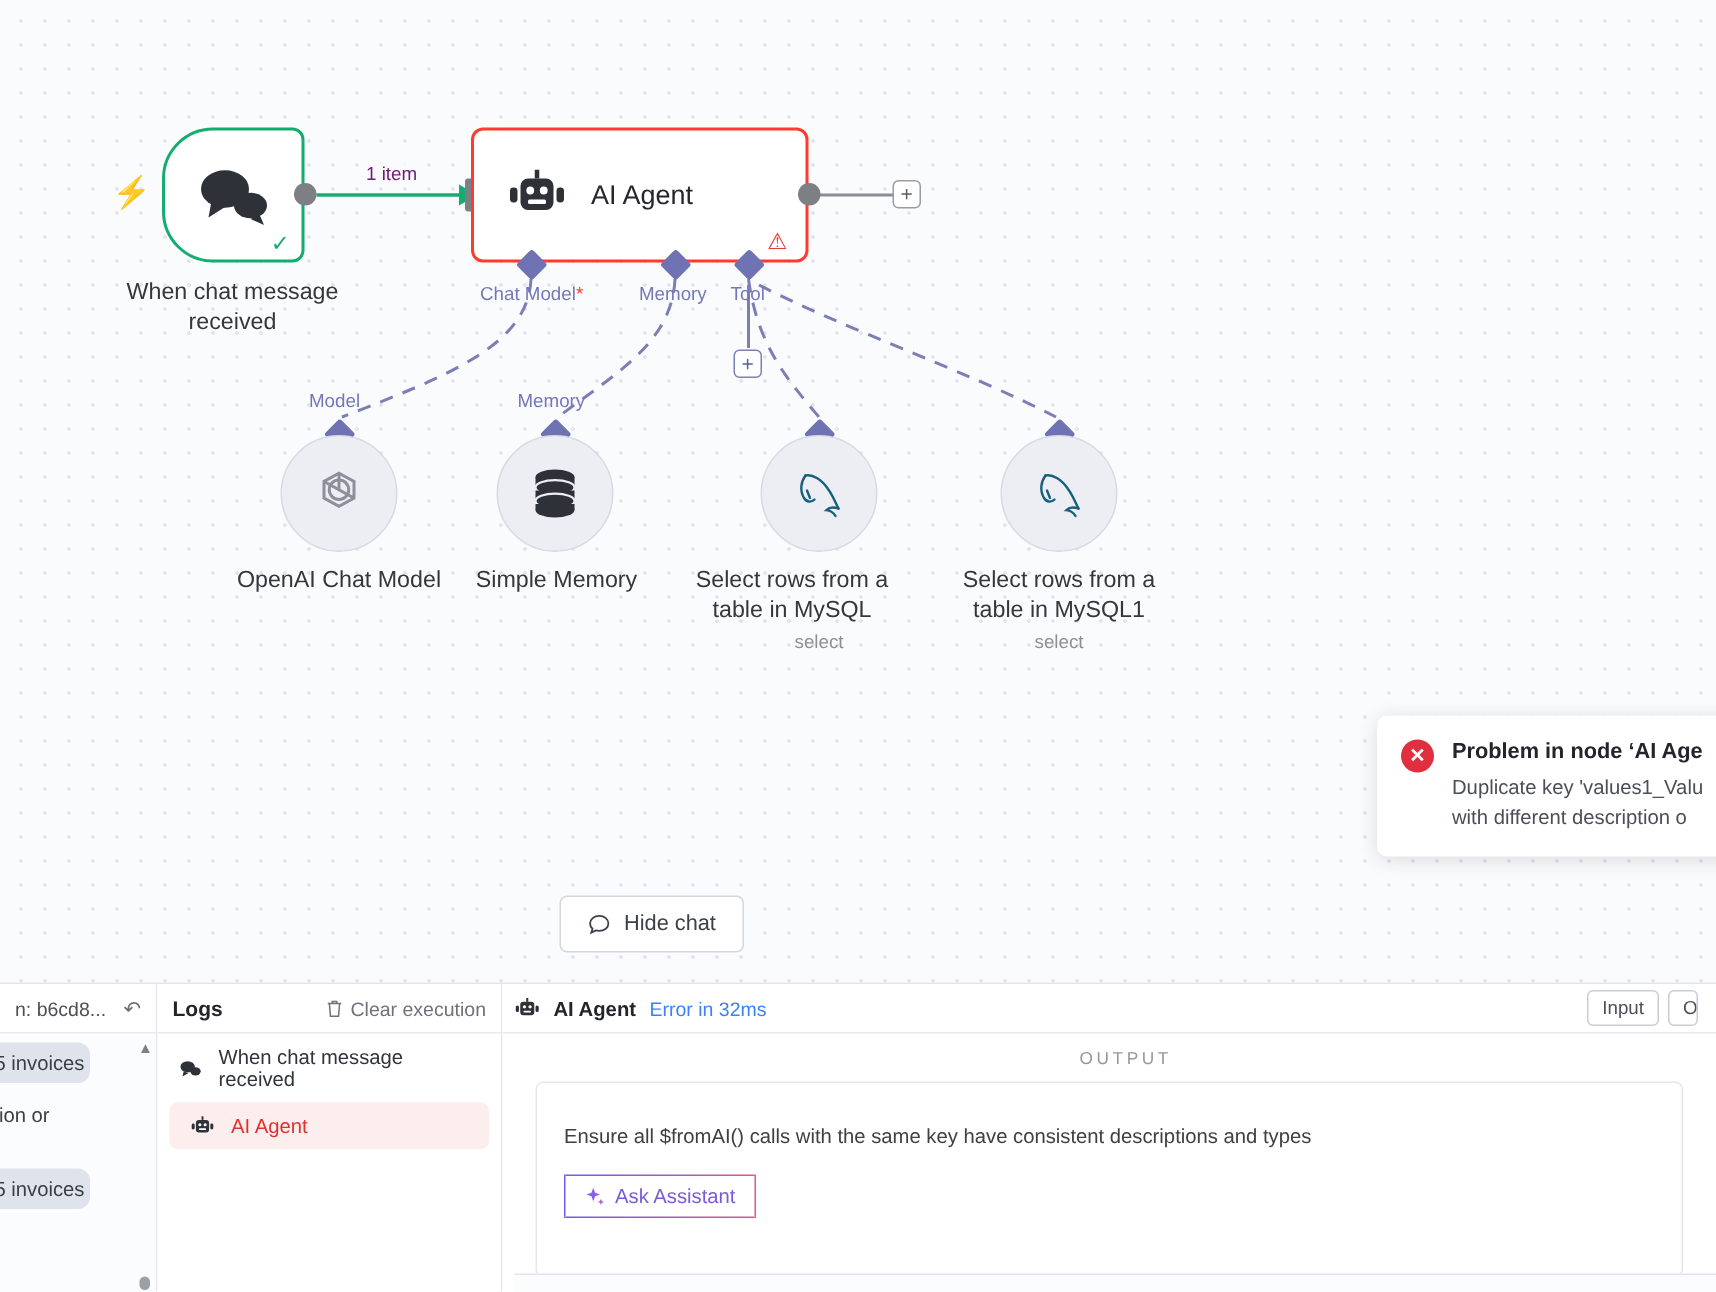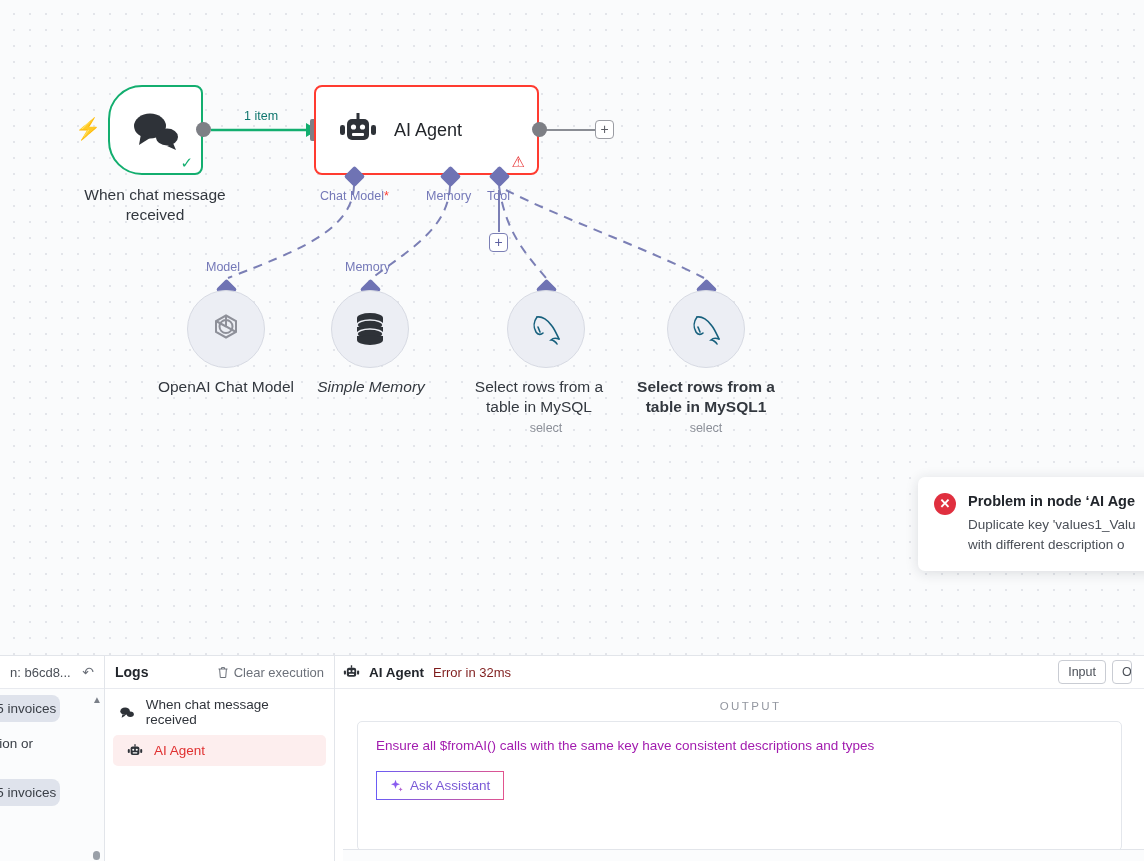--- a/index.html
+++ b/index.html
@@ -67,21 +67,21 @@
     background: #7d7f85; border-radius: 2px;
   }
   .plus-box {
     position: absolute; width: 19px; height: 19px;
     border: 1.4px solid #9a9ca3; border-radius: 4px; background: #fff;
     color: #5a5c63; font-size: 14px; line-height: 16px; text-align: center;
   }
   .plus-box.sub { border-color: #7b7fb5; color: #5c5fa0; }
 
   .item-label {
-    position: absolute; font-size: 12.5px; color: #0f766e;
+    position: absolute; font-size: 12.5px; color: #701a75;
     background: #fafbfc; padding: 0 3px;
   }
 
   
   .diamond {
     position: absolute; width: 15px; height: 15px;
     background: #6f73b4; transform: rotate(45deg); border-radius: 2px;
   }
   .port-label {
     position: absolute; font-size: 12.5px; color: #7478b8;
@@ -162,33 +162,33 @@
   .clear-exec { margin-left: auto; font-size: 13px; color: #6c717a; display: flex; align-items: center; gap: 5px; cursor: pointer; }
   .logs-err { font-size: 13.5px; color: #8a8f98; padding: 12px 14px 9px; }
   .log-row {
     display: flex; align-items: center; gap: 11px;
     padding: 8px 14px; font-size: 13.5px; color: #30343b; cursor: pointer;
   }
   .log-row.err { background: #fdeeee; color: #e03131; margin: 0 8px; border-radius: 5px; }
 
   .detail-head { padding-left: 8px; gap: 9px; }
   .detail-name { font-size: 13.5px; font-weight: bold; color: #22262c; }
-  .detail-time { font-size: 13px; color: #7f1d1d; }
+  .detail-time { font-size: 13px; color: #3b82f6; }
   .io-btns { margin-left: auto; display: flex; gap: 6px; padding-right: 2px; }
   .io-btn {
     border: 1px solid #c9ccd3; border-radius: 4px; background: #fff;
     font-size: 12.5px; color: #4b5058; padding: 4px 9px; cursor: pointer;
   }
   .out-label { font-size: 11.5px; color: #9397a0; letter-spacing: 2.4px; padding: 11px 0 0 22px; text-align: center; }
   .err-card {
     margin: 9px 22px 0 22px; border: 1px solid #e4e7ec; border-radius: 5px;
     padding: 16px 18px 18px 18px; height: 130px;
   }
   .err-title { font-size: 14.5px; color: #f03e3e; font-weight: bold; }
-  .err-sub { font-size: 13.5px; color: #a21caf; }
+  .err-sub { font-size: 13.5px; color: #404040; margin-top: 12px; }
   .ask-btn {
     margin-top: 18px; display: inline-flex; align-items: center; gap: 7px;
     border: 1px solid; border-image: linear-gradient(90deg,#6a5cf5,#e2548e) 1;
     border-radius: 5px; padding: 6px 13px; font-size: 13.5px;
     color: #7a5ad6; background: #fff; cursor: pointer;
   }
   .second-panel {
     position: absolute; left: 8px; right: 0; bottom: 0; height: 12px;
     background: #fbfcfd; border-top: 1px solid #e2e5ea;
   }
@@ -279,50 +279,56 @@
       <svg width="34" height="36" viewBox="0 0 34 36">
         <ellipse cx="17" cy="7" rx="13" ry="5" fill="#2e3238"></ellipse>
         <rect x="4" y="7" width="26" height="7" fill="#2e3238"></rect>
         <ellipse cx="17" cy="14" rx="13" ry="5" fill="#2e3238" stroke="#eceef4" stroke-width="1.5"></ellipse>
         <rect x="4" y="16" width="26" height="7" fill="#2e3238"></rect>
         <ellipse cx="17" cy="23" rx="13" ry="5" fill="#2e3238" stroke="#eceef4" stroke-width="1.5"></ellipse>
         <rect x="4" y="25" width="26" height="4" fill="#2e3238"></rect>
         <ellipse cx="17" cy="29" rx="13" ry="5" fill="#2e3238"></ellipse>
       </svg>
     </div>
-    <div class="sub-caption" style="left:291px; top:377px;font-style:italic;">Simple Memory</div>
+    <div class="sub-caption" style="left:291px; top:377px;">Simple Memory</div>
 
     <div class="diamond" style="left:539px; top:282px;"></div>
     <div class="sub-node" style="left:507px; top:290px;">
       <svg width="40" height="36" viewBox="0 0 40 36">
         <g fill="none" stroke="#17607d" stroke-width="1.6" stroke-linecap="round">
           <path d="M11 6 C8 10 7 16 10 21 C12 24 15 24 17 22"></path>
           <path d="M11 6 C16 5 22 9 26 15 C29 19 31 24 33 28"></path>
           <path d="M33 28 C30 27 27 27 25 29 C27 29 30 31 31 33"></path>
           <path d="M12 16 L14 21"></path>
         </g>
       </svg>
     </div>
-    <div class="sub-caption" style="left:459px; top:377px;">Select rows from a table in MySQL</div>
+    <div class="sub-caption" style="left:448px; top:377px;">Select rows from a table in MySQL</div>
     <div class="sub-sub" style="left:466px; top:421px;">select</div>
 
     <div class="diamond" style="left:699px; top:282px;"></div>
     <div class="sub-node" style="left:667px; top:290px;">
       <svg width="40" height="36" viewBox="0 0 40 36">
         <g fill="none" stroke="#17607d" stroke-width="1.6" stroke-linecap="round">
           <path d="M11 6 C8 10 7 16 10 21 C12 24 15 24 17 22"></path>
           <path d="M11 6 C16 5 22 9 26 15 C29 19 31 24 33 28"></path>
           <path d="M33 28 C30 27 27 27 25 29 C27 29 30 31 31 33"></path>
           <path d="M12 16 L14 21"></path>
         </g>
       </svg>
     </div>
-    <div class="sub-caption" style="left:626px; top:377px;font-weight:bold;">Select rows from a table in MySQL1</div>
+    <div class="sub-caption" style="left:626px; top:377px;">Select rows from a table in MySQL1</div>
     <div class="sub-sub" style="left:626px; top:421px;">select</div>
 
+    <div class="hide-chat">
+      <svg width="15" height="15" viewBox="0 0 15 15">
+        <path d="M7.5 1.6 C11 1.6 13.6 3.8 13.6 6.6 C13.6 9.4 11 11.6 7.5 11.6 C6.6 11.6 5.8 11.5 5.1 11.3 L2.2 12.8 L3 10.2 C1.9 9.3 1.4 8 1.4 6.6 C1.4 3.8 4 1.6 7.5 1.6 Z" fill="none" stroke="#3c4149" stroke-width="1.2"></path>
+      </svg>
+      <span>Hide chat</span>
+    </div>
   </div>
 
   <div class="toast">
     <div class="toast-icon">✕</div>
     <div>
       <div class="toast-title">Problem in node ‘AI Age</div>
       <div class="toast-body">
         <div>Duplicate key 'values1_Valu</div>
         <div>with different description o</div>
       </div>

